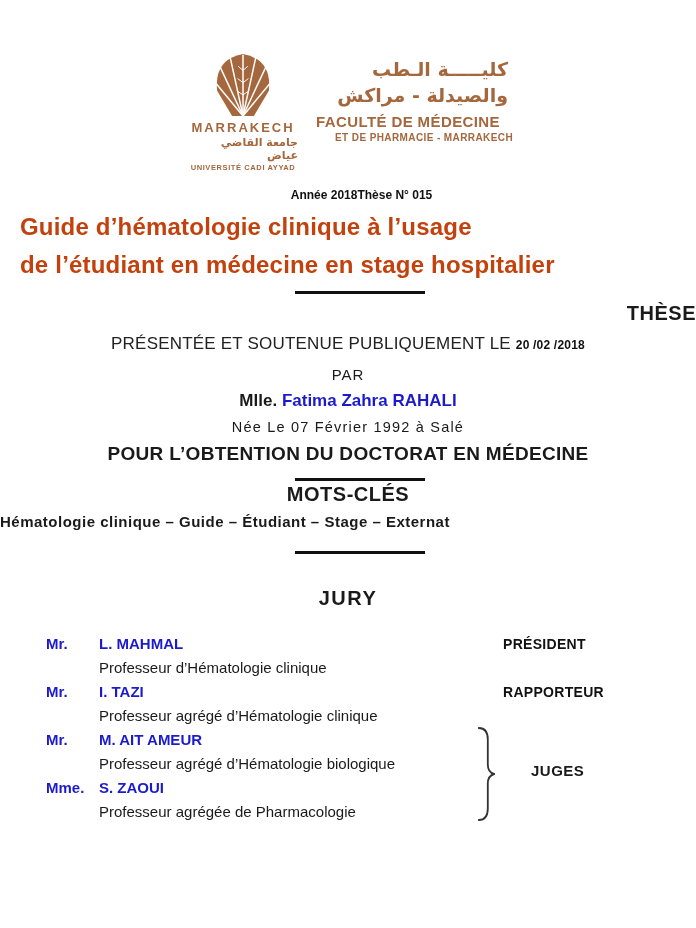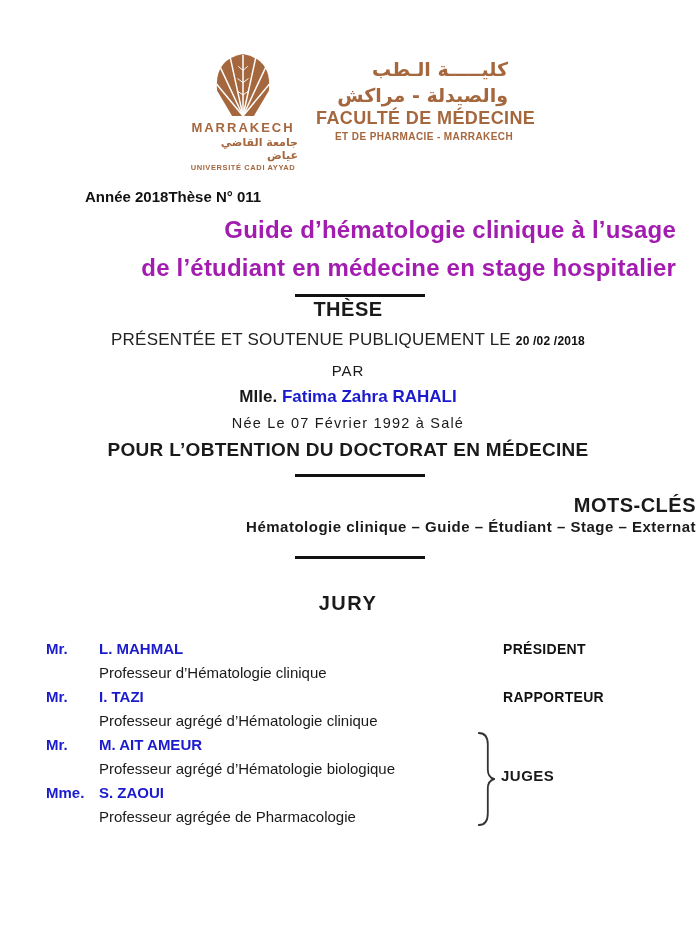--- a/index.html
+++ b/index.html
@@ -30,68 +30,68 @@
   }
   .logo-left .univ{
     color:#a5673d;font-size:7.5px;font-weight:bold;letter-spacing:.6px;margin-top:1px;white-space:nowrap;
   }
   .logo-right{width:192px;padding-top:6px;}
   .logo-right .ar-big{
     color:#a5673d;font-size:19px;font-weight:bold;line-height:26px;
     font-family:"DejaVu Sans",sans-serif;direction:rtl;text-align:right;
   }
   .logo-right .fac1{
-    color:#a5673d;font-size:18px;font-weight:bold;letter-spacing:.4px;white-space:nowrap;
+    color:#a5673d;font-size:15px;font-weight:bold;letter-spacing:.4px;margin-top:5px;white-space:nowrap;
   }
   .logo-right .fac2{
     color:#a5673d;font-size:10px;font-weight:bold;letter-spacing:.4px;margin-top:2px;white-space:nowrap;padding-left:19px;
   }
   
   .meta-row{
     margin-top:16px;
     padding:0 58px 0 85px;
-    display:flex;justify-content:flex-start;
-    font-size:15px;font-weight:bold;color:#111;
+    display:flex;justify-content:center;
+    font-size:12px;font-weight:bold;color:#111;
   }
   
   .title{
     margin:6px 20px 0 20px;
-    text-align:right;
-    color:#a21caf;
+    text-align:left;
+    color:#c2410c;
     font-size:24px;font-weight:bold;line-height:38px;
     letter-spacing:.2px;
   }
   
   .divider{width:130px;height:3px;background:#111;margin:0 auto;transform:translateX(12px);}
   .divider.d1{margin-top:7px;}
   .divider.d2{margin-top:12px;}
   .divider.d3{margin-top:20px;}
   
-  .h-these{margin-top:0;text-align:center;font-size:20px;font-weight:bold;letter-spacing:.5px;line-height:24px;}
+  .h-these{margin-top:7px;text-align:right;font-size:20px;font-weight:bold;letter-spacing:.5px;line-height:24px;}
   .presented{margin-top:8px;text-align:center;font-size:17px;font-weight:500;color:#222;line-height:22px;letter-spacing:.2px;}
   .presented .date{font-size:12px;font-weight:bold;color:#111;}
   .par{margin-top:10px;text-align:center;font-size:15px;font-weight:500;letter-spacing:1px;line-height:18px;}
   .candidate{margin-top:6px;text-align:center;font-size:17px;font-weight:bold;line-height:22px;}
   .candidate .cname{color:#1b1bcd;}
   .birth{margin-top:6px;text-align:center;font-size:14.5px;font-weight:500;letter-spacing:1.2px;line-height:18px;}
   .purpose{margin-top:6px;text-align:center;font-size:19px;font-weight:bold;letter-spacing:.3px;line-height:24px;}
   
-  .h-mots{margin-top:16px;text-align:right;font-size:20px;font-weight:bold;letter-spacing:.5px;line-height:24px;}
-  .keywords{text-align:right;font-size:15px;font-weight:600;letter-spacing:.5px;line-height:19px;}
+  .h-mots{margin-top:1px;text-align:center;font-size:20px;font-weight:bold;letter-spacing:.5px;line-height:24px;}
+  .keywords{margin-top:6px;text-align:left;font-size:15px;font-weight:600;letter-spacing:.5px;line-height:19px;}
   
   .h-jury{margin-top:32px;text-align:center;font-size:20px;font-weight:bold;letter-spacing:1.5px;line-height:24px;}
   .jury-list{position:relative;margin-top:22px;}
   .jury-row{display:flex;padding-left:46px;position:relative;height:48px;}
   .jr-title{width:53px;font-size:15px;font-weight:bold;color:#1b1bcd;line-height:24px;}
   .jr-main{flex:1;}
   .jr-name{font-size:15px;font-weight:bold;color:#1b1bcd;line-height:24px;}
   .jr-desc{font-size:15px;color:#1a1a1a;line-height:24px;}
   .jr-role{position:absolute;left:503px;top:0;font-size:14px;font-weight:bold;color:#111;line-height:24px;letter-spacing:.3px;}
   .jury-brace{position:absolute;left:477px;top:94px;}
-  .juges-label{position:absolute;left:501px;top:130px;font-size:15px;font-weight:bold;letter-spacing:.5px;}
+  .juges-label{position:absolute;left:531px;top:130px;font-size:15px;font-weight:bold;letter-spacing:.5px;}
 </style>
 </head>
 <body>
 
 <div class="page">
 
   <header class="logo-block">
     <div class="logo-left">
       <svg width="68" height="68" viewBox="0 0 100 100" aria-hidden="true">
         <path d="M34 97 L66 97 L88 60 Q93 14 50 6 Q7 14 12 60 Z" fill="#a5673d"></path>
@@ -115,21 +115,21 @@
     <div class="logo-right">
       <div class="ar-big">كليـــــة الـطب</div>
       <div class="ar-big">والصيدلة - مراكش</div>
       <div class="fac1">FACULTÉ  DE MÉDECINE</div>
       <div class="fac2">ET DE PHARMACIE - MARRAKECH</div>
     </div>
   </header>
 
   <div class="meta-row">
     <span>Année 2018</span>
-    <span>Thèse N° 011</span>
+    <span>Thèse N° 015</span>
   </div>
 
   <h1 class="title">
     <span>Guide d’hématologie clinique à l’usage</span><br>
     <span>de l’étudiant en médecine en stage hospitalier</span>
   </h1>
 
   <div class="divider d1"></div>
 
   <div class="h-these">THÈSE</div>

